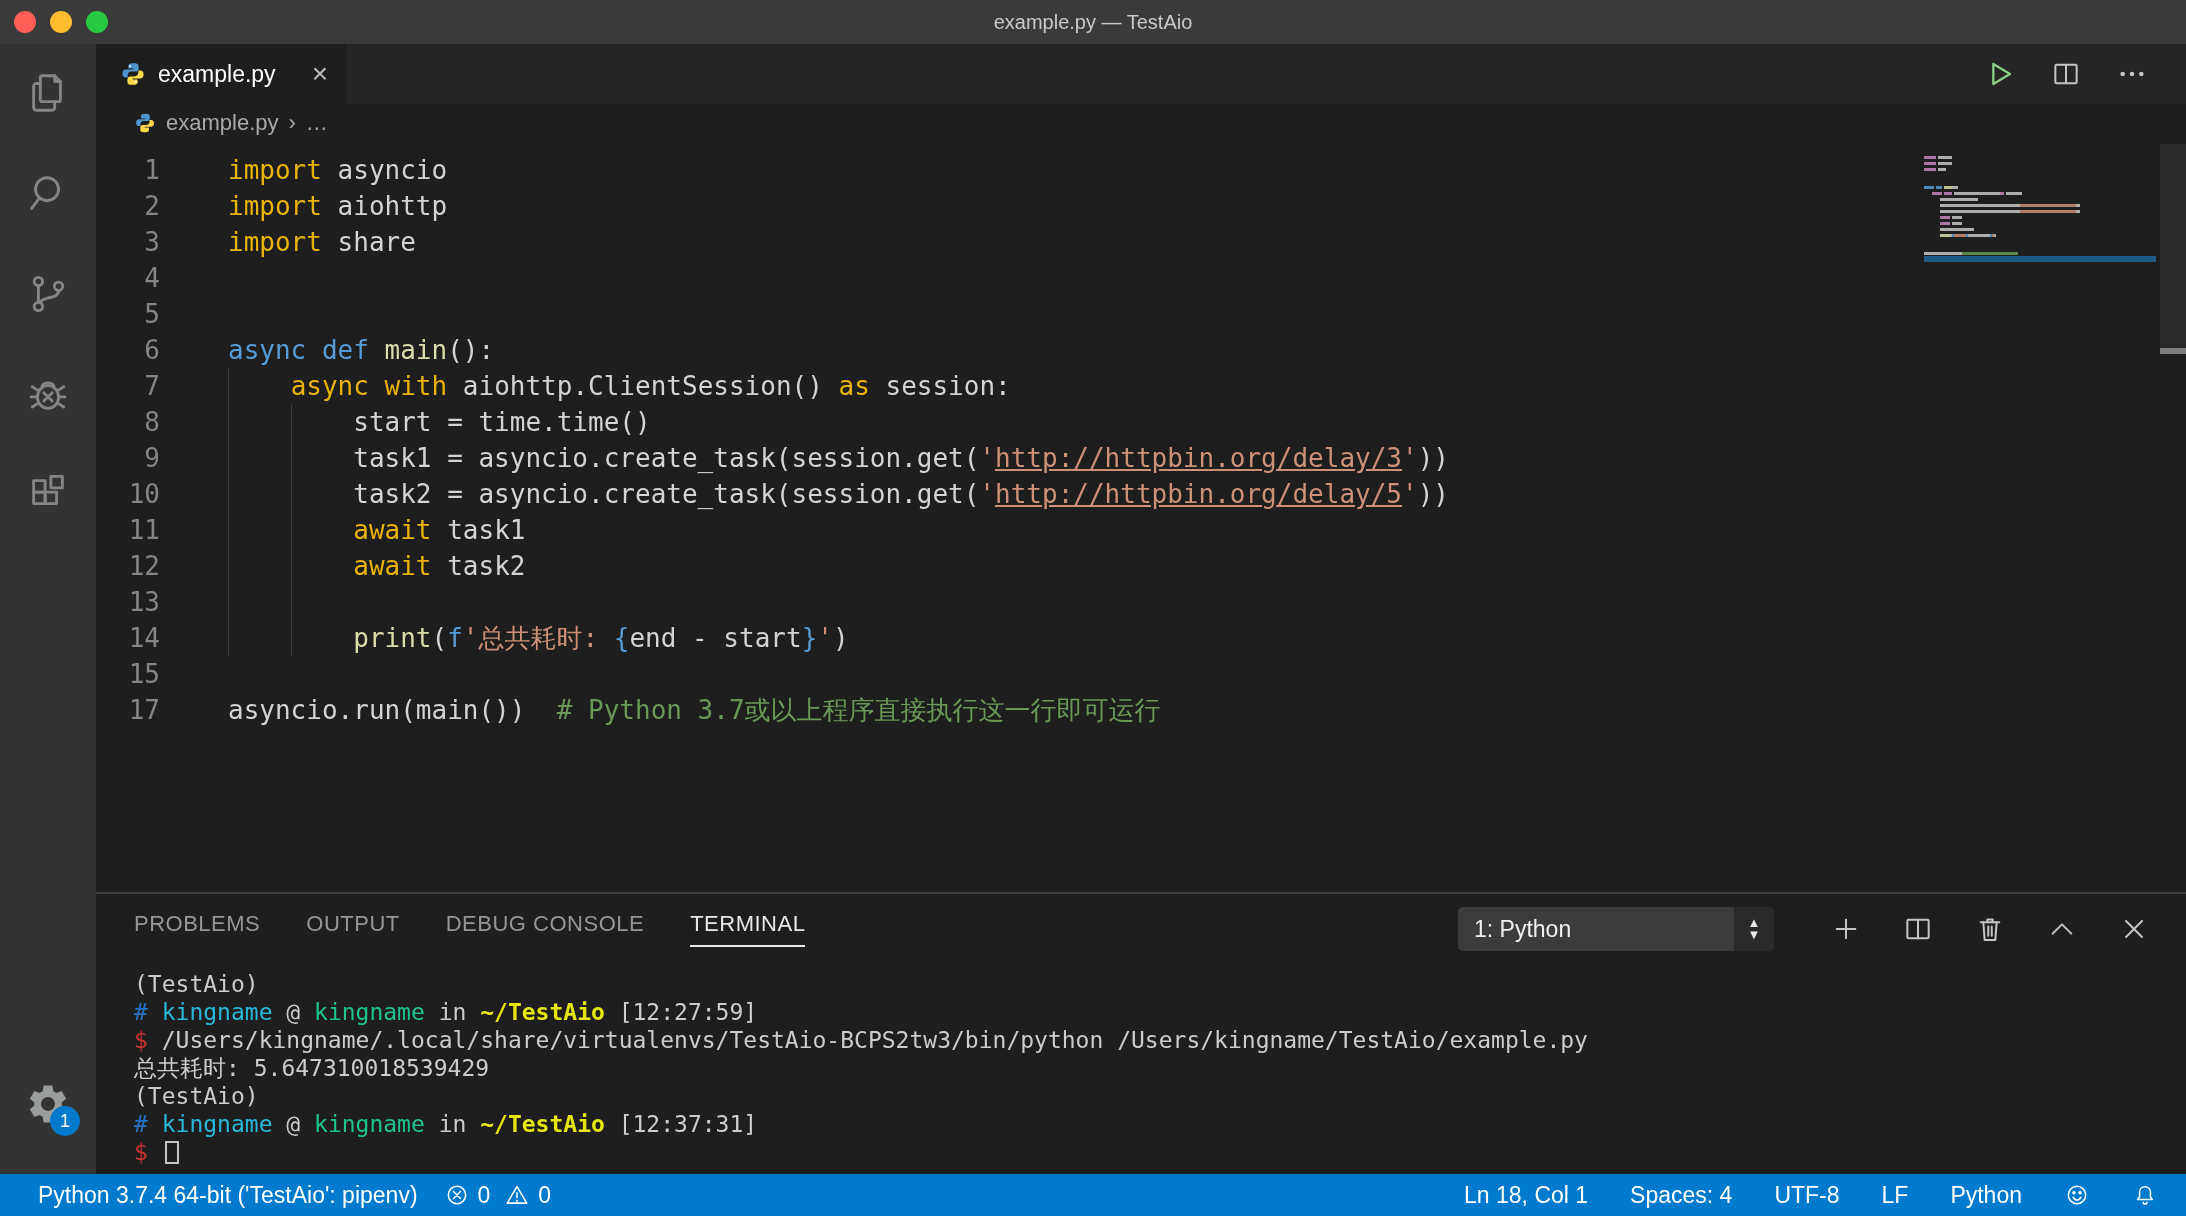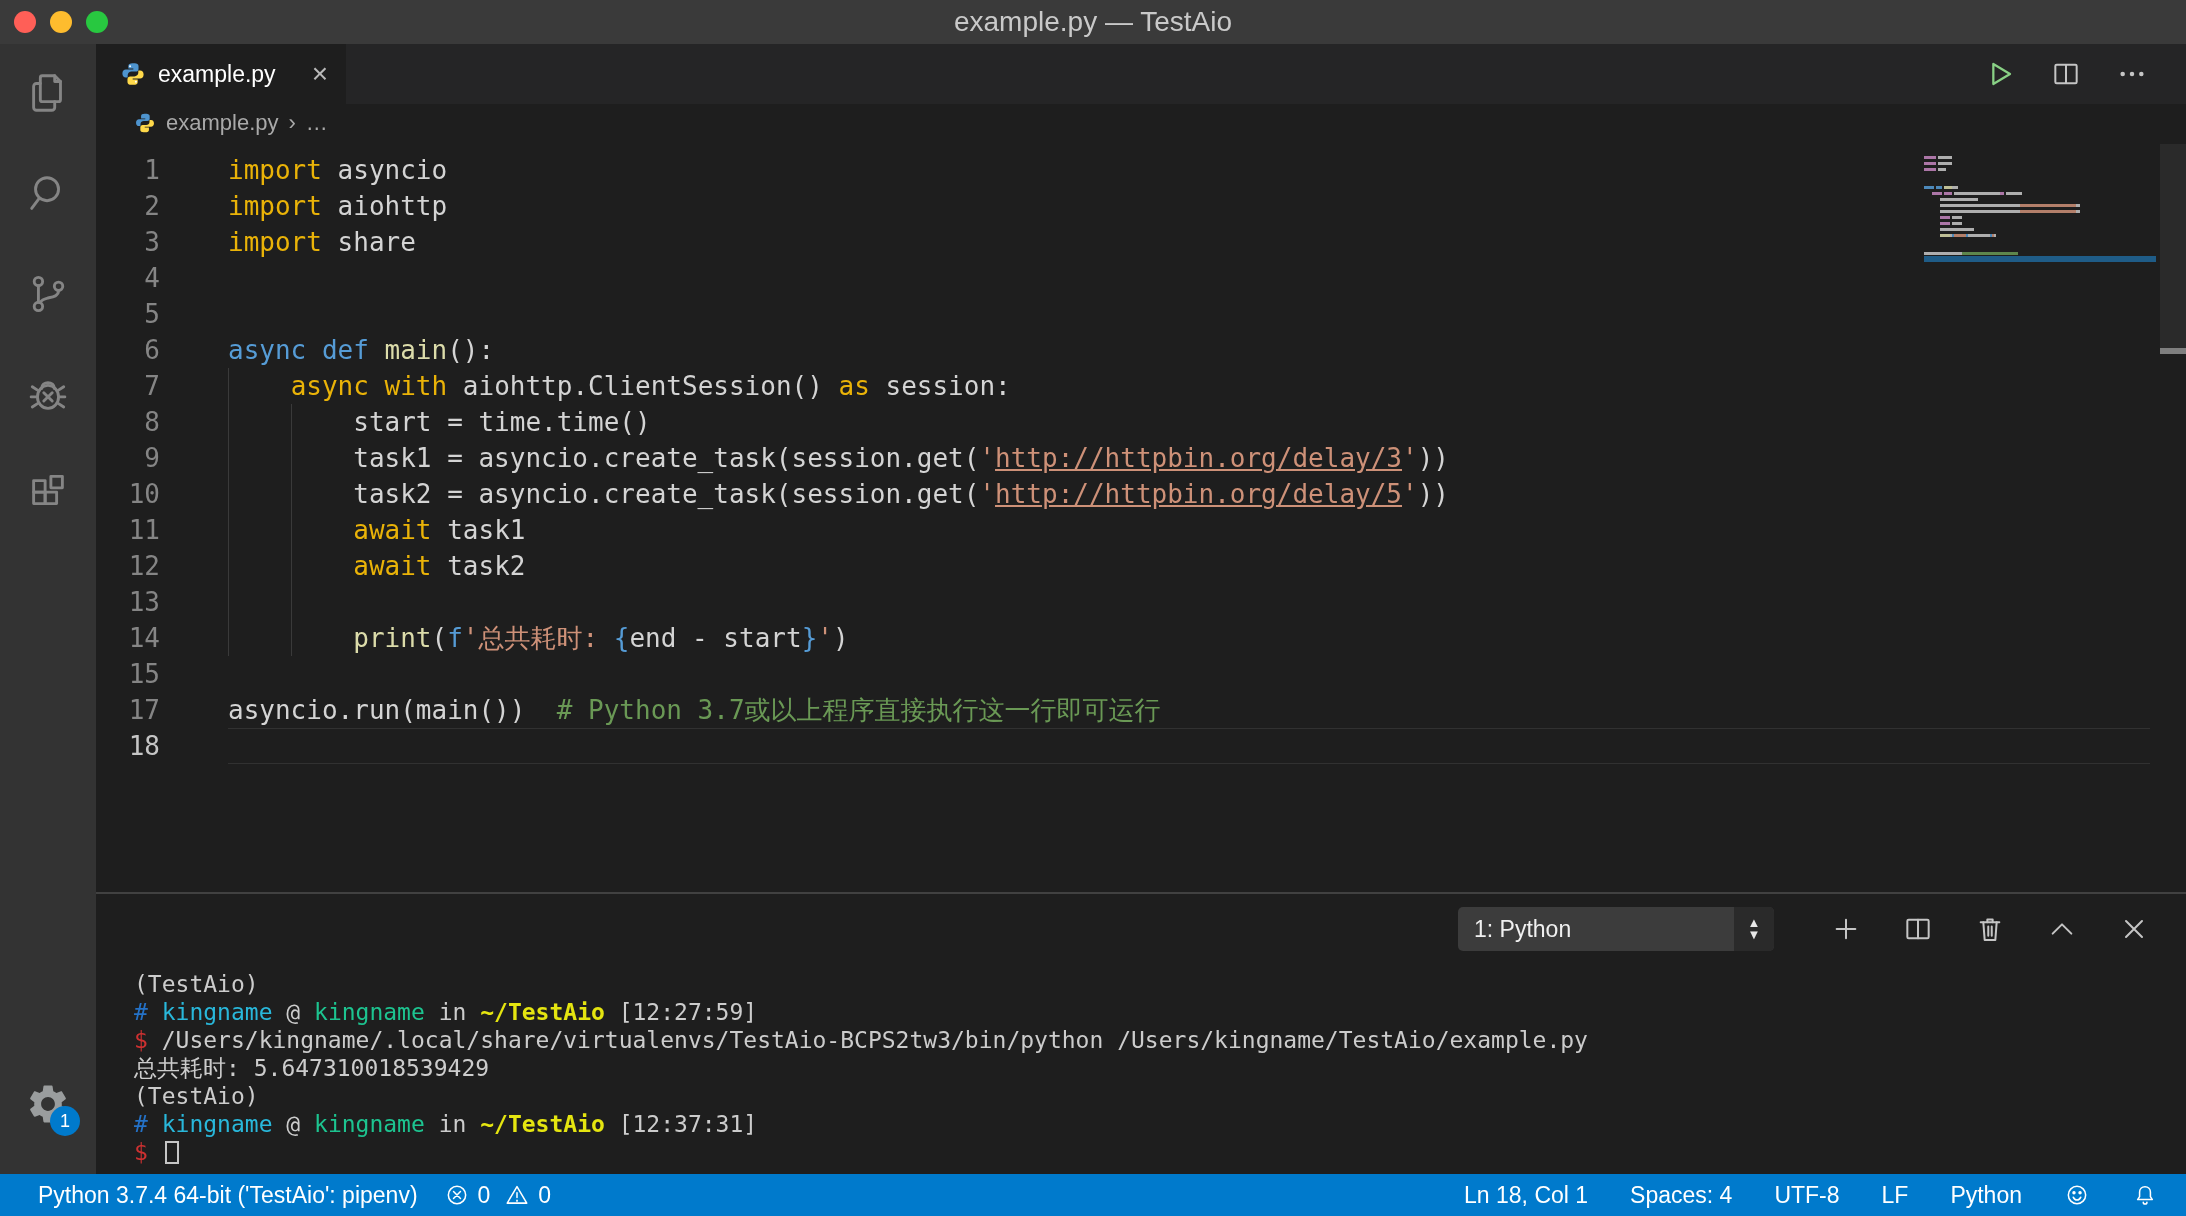--- a/index.html
+++ b/index.html
@@ -6,21 +6,21 @@
   html,body { width:2186px; height:1216px; overflow:hidden; background:#1e1e1e;
               font-family:"Liberation Sans", sans-serif; }
   .window { width:2186px; height:1216px; display:flex; flex-direction:column; }
 
   
   .titlebar { height:44px; background:#3a3a3a; position:relative; flex:none; }
   .traffic { position:absolute; left:14px; top:11px; display:flex; gap:14px; }
   .tl { width:22px; height:22px; border-radius:50%; }
   .tl.red{background:#ff5f57;} .tl.yellow{background:#febc2e;} .tl.green{background:#28c840;}
   .title { position:absolute; left:0; right:0; top:0; height:44px; line-height:44px;
-           text-align:center; color:#c9c9c9; font-size:28px; }
+           text-align:center; color:#c9c9c9; font-size:20px; }
 
   
   .main { flex:1; display:flex; min-height:0; }
   .activitybar { width:96px; background:#333333; flex:none; display:flex; flex-direction:column; align-items:center; }
   .ab-item { width:96px; height:100px; display:flex; align-items:center; justify-content:center; position:relative; }
   .ab-item svg { width:46px; height:46px; stroke:#858585; fill:none; stroke-width:1.5; stroke-linecap:round; stroke-linejoin:round; }
   .ab-item.settings { margin-top:auto; margin-bottom:20px; }
   .ab-item.settings svg { fill:#9a9d9e; stroke:none; }
   .badge { position:absolute; right:16px; bottom:18px; width:30px; height:30px; border-radius:50%;
            background:#007acc; color:#fff; font-size:18px; display:flex; align-items:center; justify-content:center; }
@@ -197,21 +197,20 @@
             <div class="line"><div class="ln">7</div><div class="code"><span class="guide" style="left: 0px;"></span><span class="tk-fg">    </span><span class="tk-ctrl">async</span><span class="tk-fg"> </span><span class="tk-ctrl">with</span><span class="tk-fg"> aiohttp.ClientSession() </span><span class="tk-ctrl">as</span><span class="tk-fg"> session:</span></div></div>
             <div class="line"><div class="ln">8</div><div class="code"><span class="guide" style="left: 0px;"></span><span class="guide" style="left: 62.64px;"></span><span class="tk-fg">        start = time.time()</span></div></div>
             <div class="line"><div class="ln">9</div><div class="code"><span class="guide" style="left: 0px;"></span><span class="guide" style="left: 62.64px;"></span><span class="tk-fg">        task1 = asyncio.create_task(session.get(</span><span class="tk-str">'</span><span class="tk-link">http://httpbin.org/delay/3</span><span class="tk-str">'</span><span class="tk-fg">))</span></div></div>
             <div class="line"><div class="ln">10</div><div class="code"><span class="guide" style="left: 0px;"></span><span class="guide" style="left: 62.64px;"></span><span class="tk-fg">        task2 = asyncio.create_task(session.get(</span><span class="tk-str">'</span><span class="tk-link">http://httpbin.org/delay/5</span><span class="tk-str">'</span><span class="tk-fg">))</span></div></div>
             <div class="line"><div class="ln">11</div><div class="code"><span class="guide" style="left: 0px;"></span><span class="guide" style="left: 62.64px;"></span><span class="tk-fg">        </span><span class="tk-ctrl">await</span><span class="tk-fg"> task1</span></div></div>
             <div class="line"><div class="ln">12</div><div class="code"><span class="guide" style="left: 0px;"></span><span class="guide" style="left: 62.64px;"></span><span class="tk-fg">        </span><span class="tk-ctrl">await</span><span class="tk-fg"> task2</span></div></div>
             <div class="line"><div class="ln">13</div><div class="code"><span class="guide" style="left: 0px;"></span><span class="guide" style="left: 62.64px;"></span></div></div>
             <div class="line"><div class="ln">14</div><div class="code"><span class="guide" style="left: 0px;"></span><span class="guide" style="left: 62.64px;"></span><span class="tk-fg">        </span><span class="tk-fn">print</span><span class="tk-fg">(</span><span class="tk-kw">f</span><span class="tk-str">'总共耗时: </span><span class="tk-brace">{</span><span class="tk-fg">end - start</span><span class="tk-brace">}</span><span class="tk-str">'</span><span class="tk-fg">)</span></div></div>
             <div class="line"><div class="ln">15</div><div class="code"></div></div>
             <div class="line"><div class="ln">17</div><div class="code"><span class="tk-fg">asyncio.run(main())  </span><span class="tk-cmt"># Python 3.7或以上程序直接执行这一行即可运行</span></div></div>
-            <div class="line current"><div class="ln">18</div><div class="code"></div></div>
           </div>
         <div class="minimap">
             <div class="mm-row">
               <span style="width: 12px; background: rgb(197, 134, 192);"></span>
               <span style="width: 2px;"></span>
               <span style="width: 14px; background: rgb(200, 200, 200);"></span>
             </div>
             <div class="mm-row">
               <span style="width: 12px; background: rgb(197, 134, 192);"></span>
               <span style="width: 2px;"></span>
@@ -297,20 +296,26 @@
               <span style="width: 38px; background: rgb(200, 200, 200);"></span>
               <span style="width: 56px; background: rgb(106, 153, 85);"></span>
             </div>
             <div class="mm-row mm-current"></div>
           </div>
         <div class="scroll-handle"></div>
       </div>
 
       <div class="panel">
         <div class="panel-header">
+          <div class="panel-tabs">
+            <span class="ptab">PROBLEMS</span>
+            <span class="ptab">OUTPUT</span>
+            <span class="ptab">DEBUG CONSOLE</span>
+            <span class="ptab active">TERMINAL</span>
+          </div>
           <div class="panel-controls">
             <div class="term-select">
               <span>1: Python</span>
               <span class="spinner">
                   <span>▲</span>
                   <span>▼</span>
                 </span>
             </div>
             <svg viewBox="0 0 24 24">
                 <path d="M12 5v14M5 12h14"></path>

